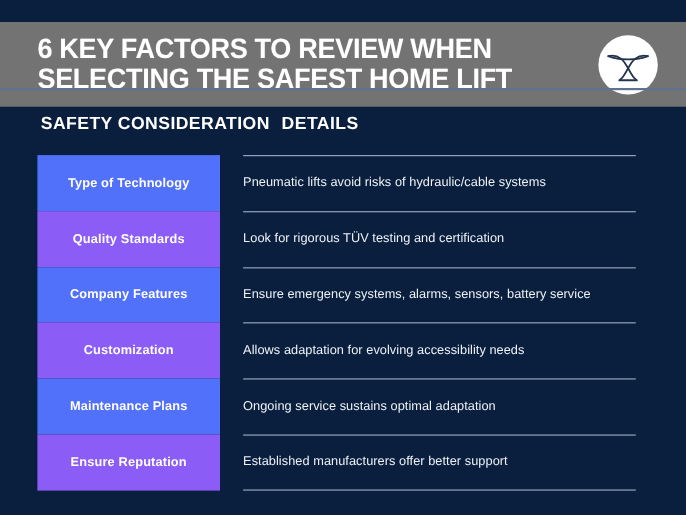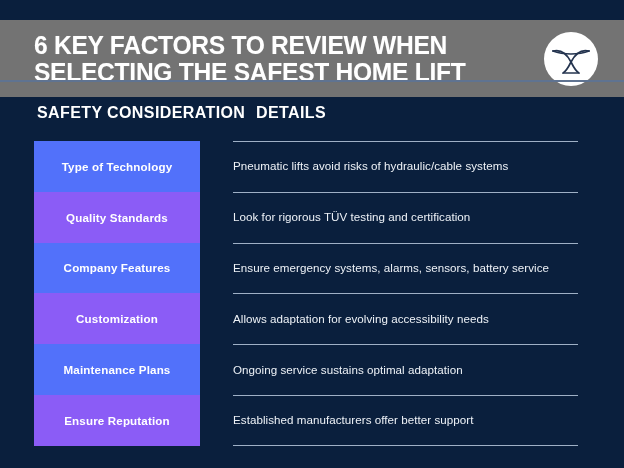--- a/index.html
+++ b/index.html
@@ -106,21 +106,21 @@
     letter-spacing: 0.15px;
     color: #ffffff;
     padding: 0 6px;
   }
   .row.alt .cell-label { background: #5271fa; }
   .row.base .cell-label { background: #8b5cf6; }
 
   .cell-detail {
     position: relative;
     flex: 1;
-    margin-left: 33px;
+    margin-left: 21px;
     margin-right: 46px;
     display: flex;
     align-items: center;
   }
 
   .cell-detail .rule {
     position: absolute;
     left: 0; right: 0;
     top: 0;
     height: 1px;

